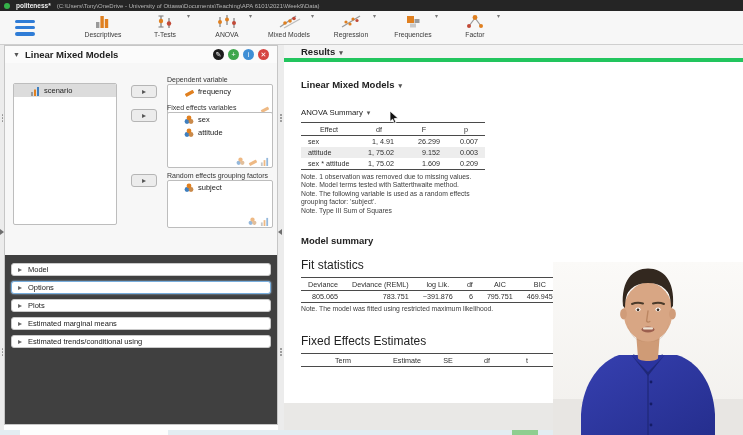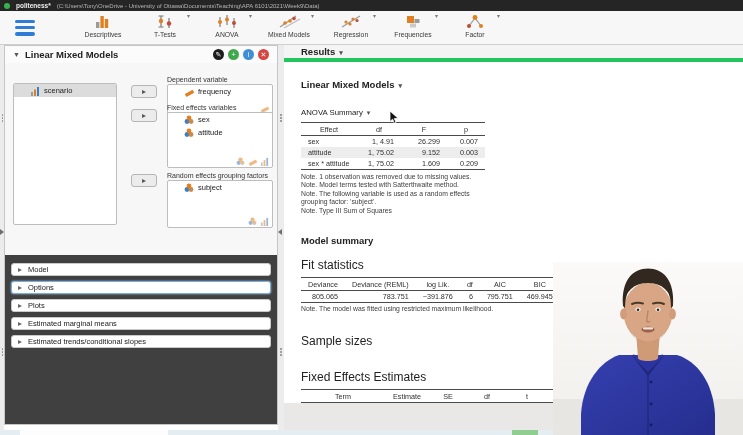--- a/index.html
+++ b/index.html
@@ -294,21 +294,21 @@
       <div class="section-bar focused">
           <span>Options</span>
         </div>
       <div class="section-bar">
           <span>Plots</span>
         </div>
       <div class="section-bar">
           <span>Estimated marginal means</span>
         </div>
       <div class="section-bar">
-          <span>Estimated trends/conditional slopes</span>
+          <span>Estimated trends/conditional using</span>
         </div>
     </div>
   </div>
 
   <div class="splitter"></div>
   <div class="grip" style="left:280px; top:114px;"></div>
   <div class="grip" style="left:280px; top:348px;"></div>
   <div class="arrow-left" style="left:278px; top:229px; position:absolute;"></div>
 
   <div class="results-panel">
@@ -379,21 +379,20 @@
             <td class="tr">−391.876</td>
             <td class="tr">6</td>
             <td class="tr">795.751</td>
             <td class="tr">469.945</td>
           </tr>
         </tbody>
       </table>
       <div class="note-single">Note. The model was fitted using restricted maximum likelihood.</div>
 
       
-      <div class="sub-label gap-lg">Sample sizes</div>
 
       
       <div class="sub-label gap-lg">Fixed Effects Estimates</div>
       <table class="jtable">
         <thead>
           <tr>
             <th class="tl" style="min-width:84px;">Term</th>
             <th style="min-width:44px;">Estimate</th>
             <th style="min-width:38px;">SE</th>
             <th style="min-width:40px;">df</th>

